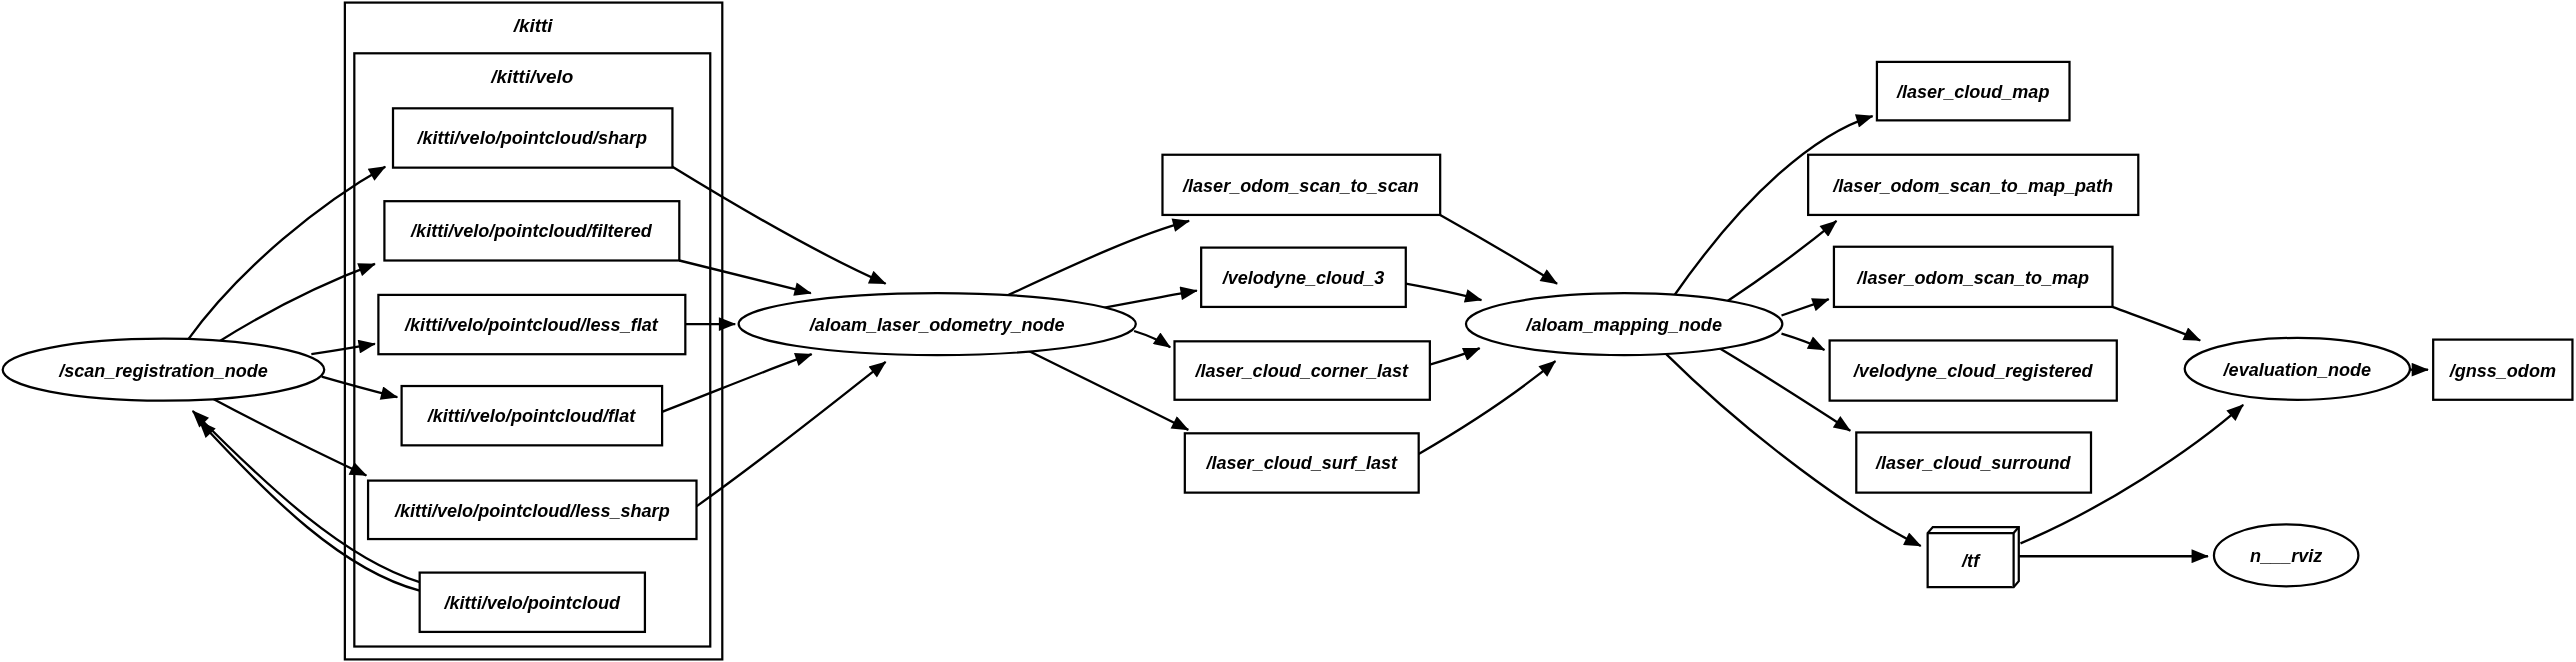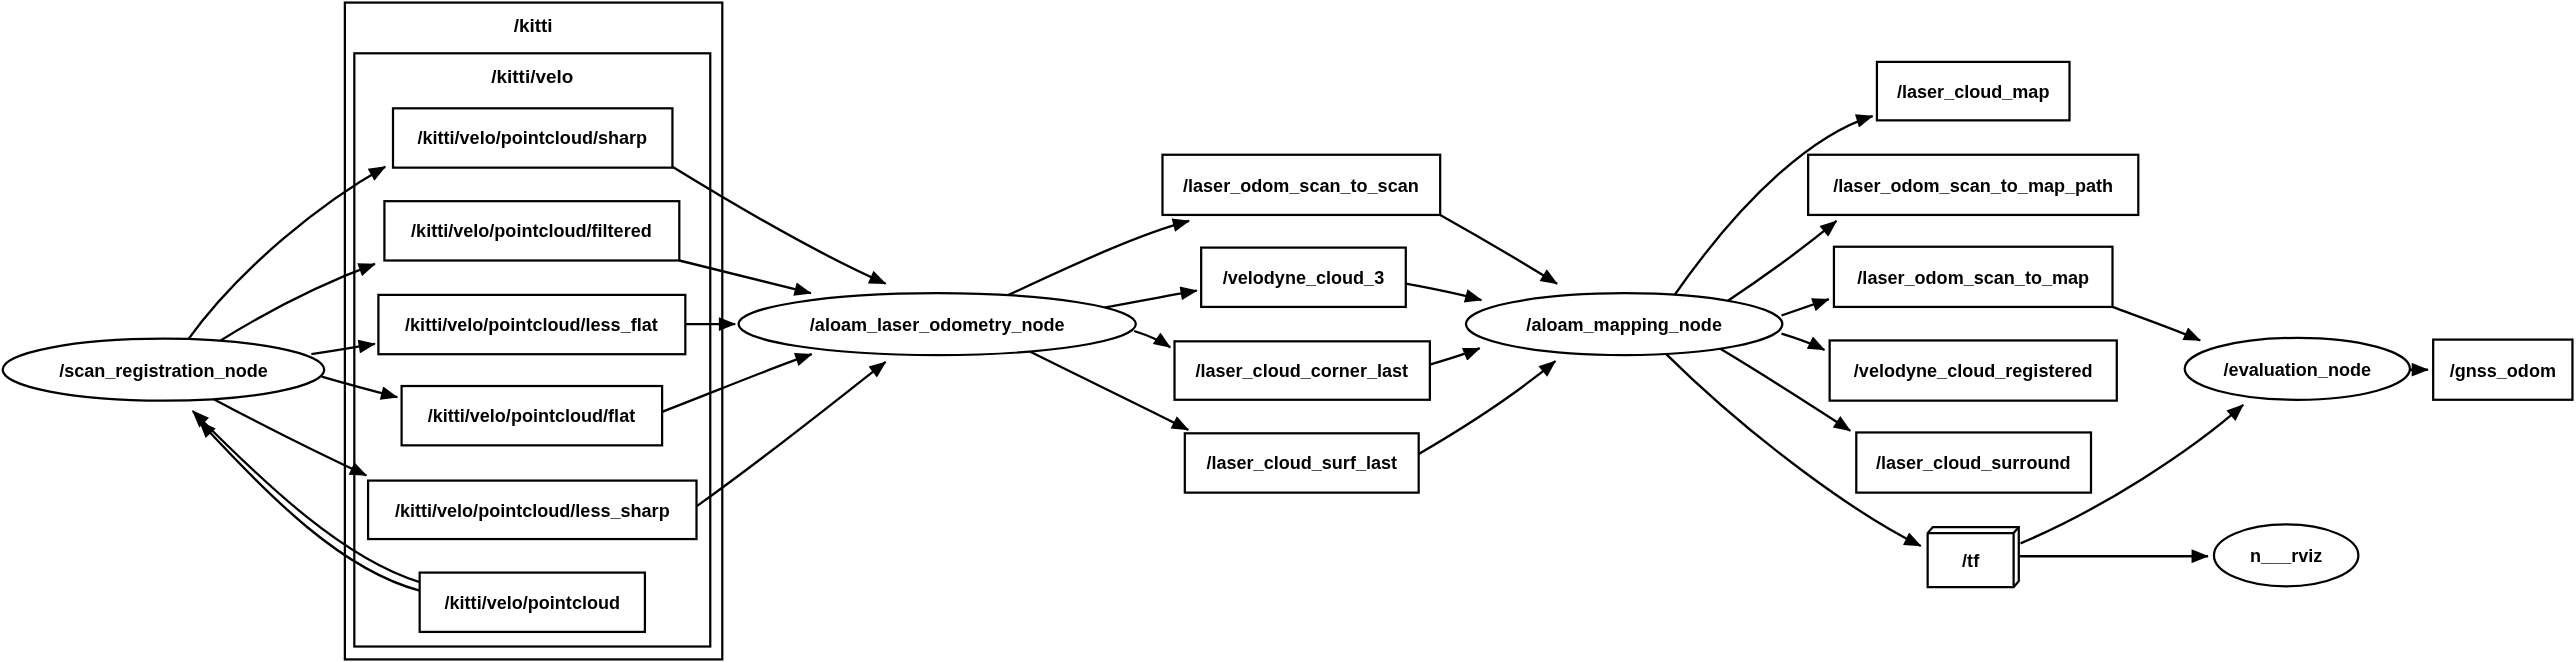--- a/index.html
+++ b/index.html
@@ -1,16 +1,16 @@
 <!DOCTYPE html>
 <html style="font-size:13.8px"><head>
 <meta charset="utf-8">
 <style>
   html,body{margin:0;padding:0;background:#ffffff;}
-  .canvas{width:2576px;height:662px;background:#ffffff;position:relative;overflow:hidden;}
+  .canvas{width:2576px;height:662px;background:#ffffff;position:relative;overflow:hidden;font-style:italic;}
   svg{display:block;}
   .node-shape{fill:#ffffff;stroke:#000000;stroke-width:2.6;}
   .cluster{fill:none;stroke:#000000;stroke-width:2.6;}
   .edge{fill:none;stroke:#000000;stroke-width:2.7;}
   .lbl{font-family:"Liberation Sans",sans-serif;font-weight:700;font-size:21px;fill:#000000;text-anchor:middle;}
   .lbl-big{font-family:"Liberation Sans",sans-serif;font-weight:700;font-size:22px;fill:#000000;text-anchor:middle;}
 </style>
 </head>
 <body>
 

